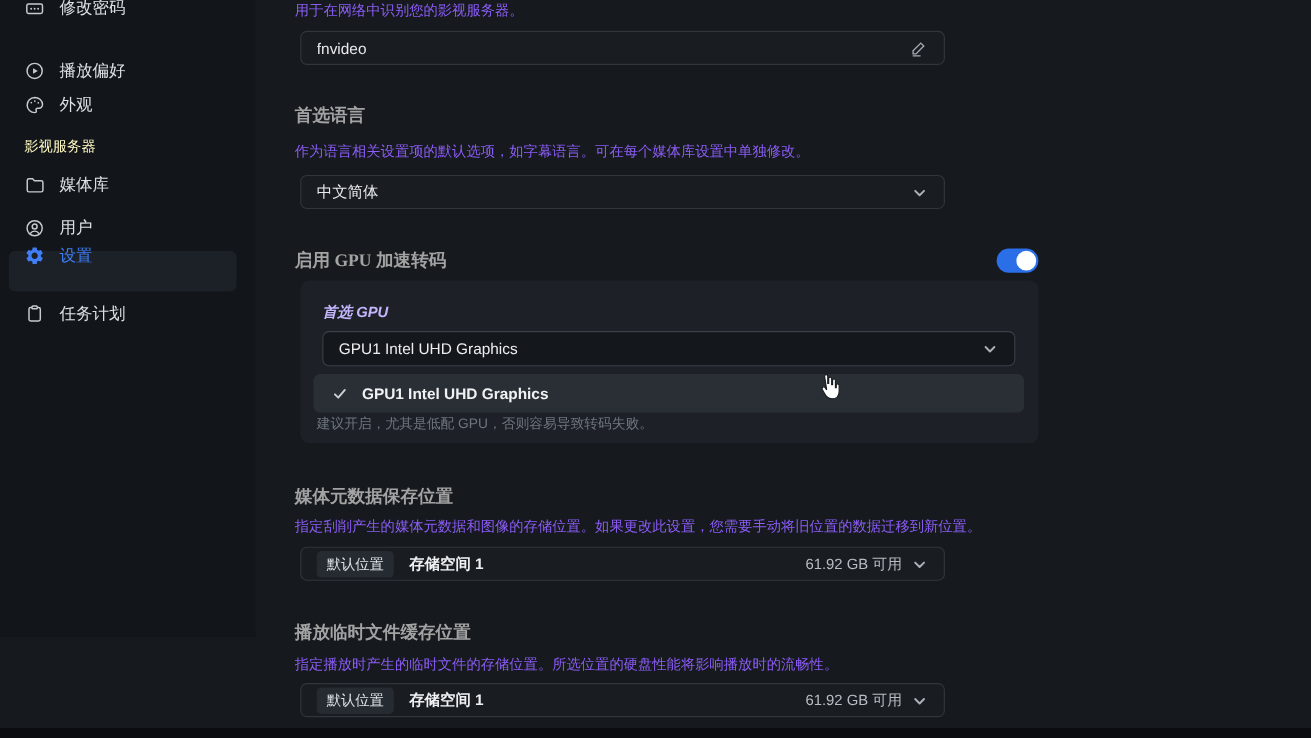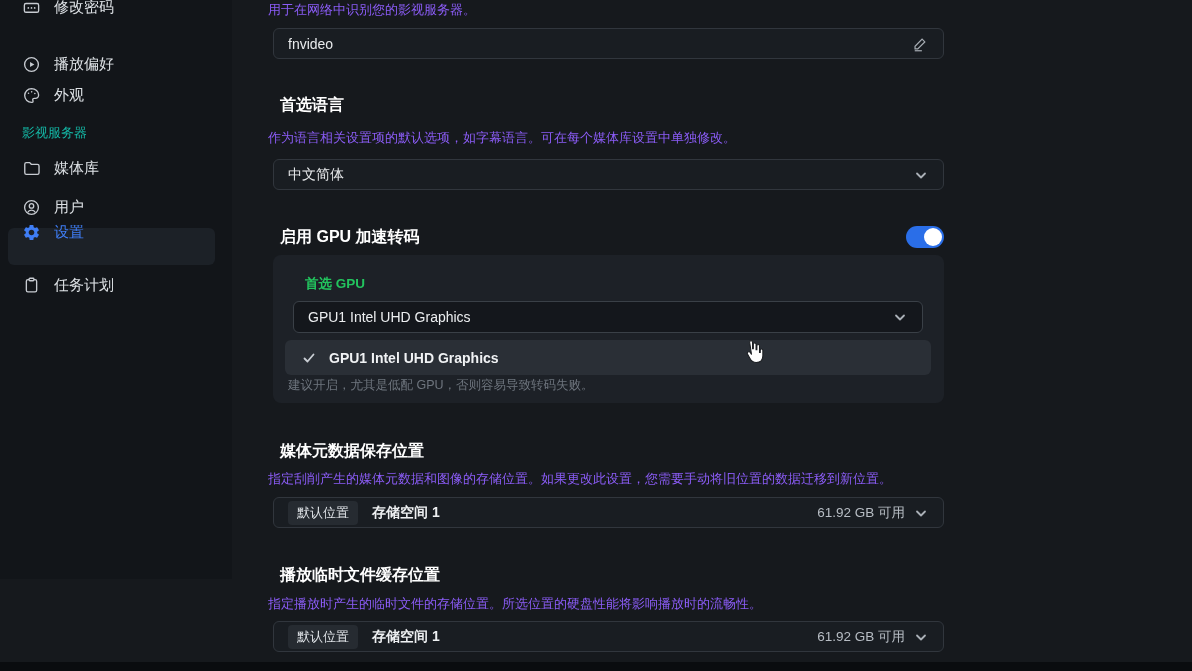--- a/index.html
+++ b/index.html
@@ -9,35 +9,35 @@
     font-family:"Liberation Sans","DejaVu Sans",sans-serif;
   }
   
   .sidebar{position:absolute;left:0;top:0;width:232px;height:579px;background:#121519;}
   .side-item{position:absolute;left:22px;height:24px;display:flex;align-items:center;gap:13px;
     font-size:15px;color:#dde1e5;cursor:default;}
   .side-item svg{width:19px;height:19px;color:#c7cbd1;flex:0 0 auto;}
   .side-item.active{color:#3f7ef6;}
   .side-item.active svg{color:#3f7ef6;}
   .active-bg{position:absolute;left:8px;top:228px;width:207px;height:37px;border-radius:6px;background:#1c2127;}
-  .group-label{position:absolute;left:22px;top:124px;font-size:13px;color:#14b8a6;}
+  .group-label{position:absolute;left:22px;top:124px;font-size:13px;color:#fef9c3;}
   
-  .h1{position:absolute;left:280px;font-size:16px;font-weight:700;color:#ffffff;}
+  .h1{position:absolute;left:268px;font-size:16px;font-weight:700;color:#a3a3a3;font-family:Liberation Serif, serif;}
   .desc{position:absolute;left:268px;font-size:13px;color:#8b5cf6;}
-  .box{position:absolute;left:273px;width:671px;height:31px;box-sizing:border-box;
+  .box{position:absolute;left:273px;width:586px;height:31px;box-sizing:border-box;
     background:#191d22;border:1px solid #31363d;border-radius:6px;
     display:flex;align-items:center;padding:0 14px;font-size:14px;color:#e8eaec;}
   .box .chev{margin-left:auto;}
   .chev{width:16px;height:16px;flex:0 0 auto;}
   
   .toggle{position:absolute;left:906px;top:226px;width:38px;height:22px;border-radius:11px;background:#2a6ee8;}
   .toggle .knob{position:absolute;right:2px;top:2px;width:18px;height:18px;border-radius:50%;background:#ffffff;}
   
   .panel{position:absolute;left:273px;top:255px;width:671px;height:148px;background:#1d2127;border-radius:8px;}
-  .panel-label{position:absolute;left:305px;top:275px;font-size:13.5px;font-weight:600;color:#22c55e;}
+  .panel-label{position:absolute;left:293px;top:275px;font-size:13.5px;font-weight:600;color:#c4b5fd;font-style:italic;}
   .gpu-select{position:absolute;left:293px;top:301px;width:630px;height:32px;box-sizing:border-box;
     background:#14171c;border:1px solid #3a4047;border-radius:6px;
     display:flex;align-items:center;padding:0 14px;font-size:14px;color:#eceef0;}
   .menu-row{position:absolute;left:285px;top:340px;width:646px;height:35px;box-sizing:border-box;
     background:#2a2f36;border-radius:6px;display:flex;align-items:center;gap:12px;
     padding:0 16px;font-size:14px;font-weight:700;color:#f0f2f4;}
   .menu-row svg{width:16px;height:16px;color:#c9ced4;}
   .hint{position:absolute;left:288px;top:377px;font-size:12.5px;color:#6e757e;}
   
   .badge{background:#262b31;border-radius:4px;padding:3px 9px;font-size:13px;color:#e0e4e8;}

